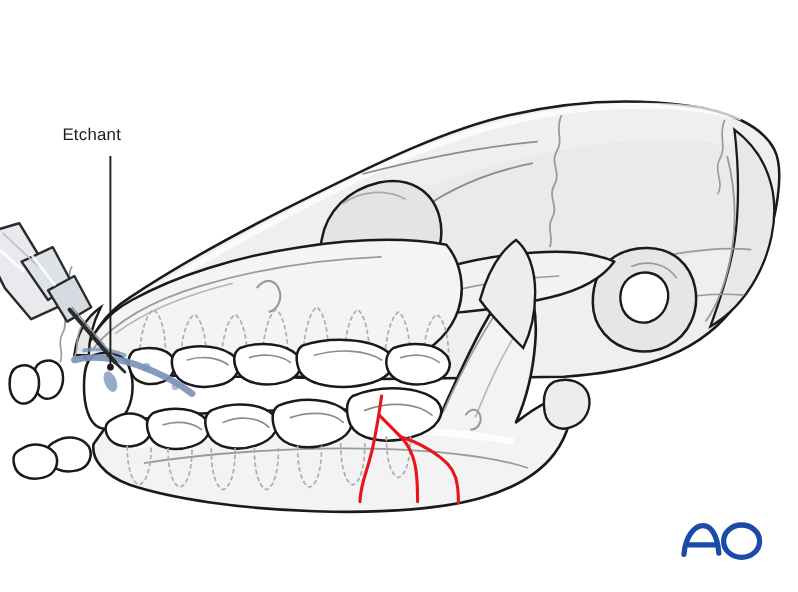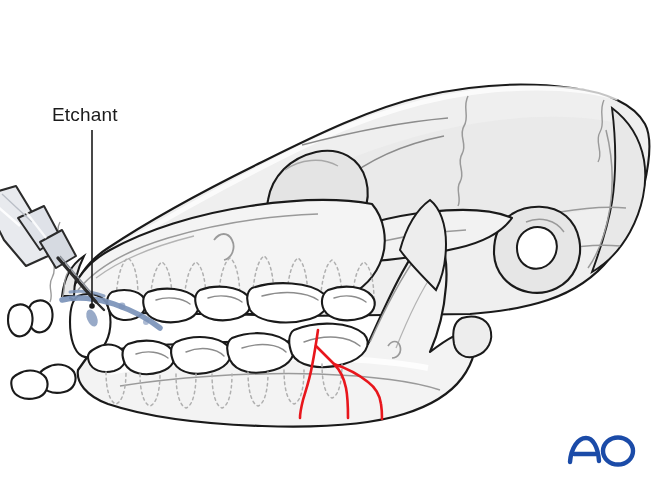--- a/index.html
+++ b/index.html
@@ -22,21 +22,21 @@
     left: 0;
     top: 0;
     width: 665px;
     height: 493px;
     display: block;
   }
   .callout-label {
     position: absolute;
     left: 52px;
     top: 104px;
-    font-size: 19px;
+    font-size: 14px;
     font-weight: 400;
     color: #1b1b1b;
     letter-spacing: 0.2px;
     white-space: nowrap;
   }
   .logo-wrap {
     position: absolute;
     left: 565px;
     top: 430px;
     width: 74px;

